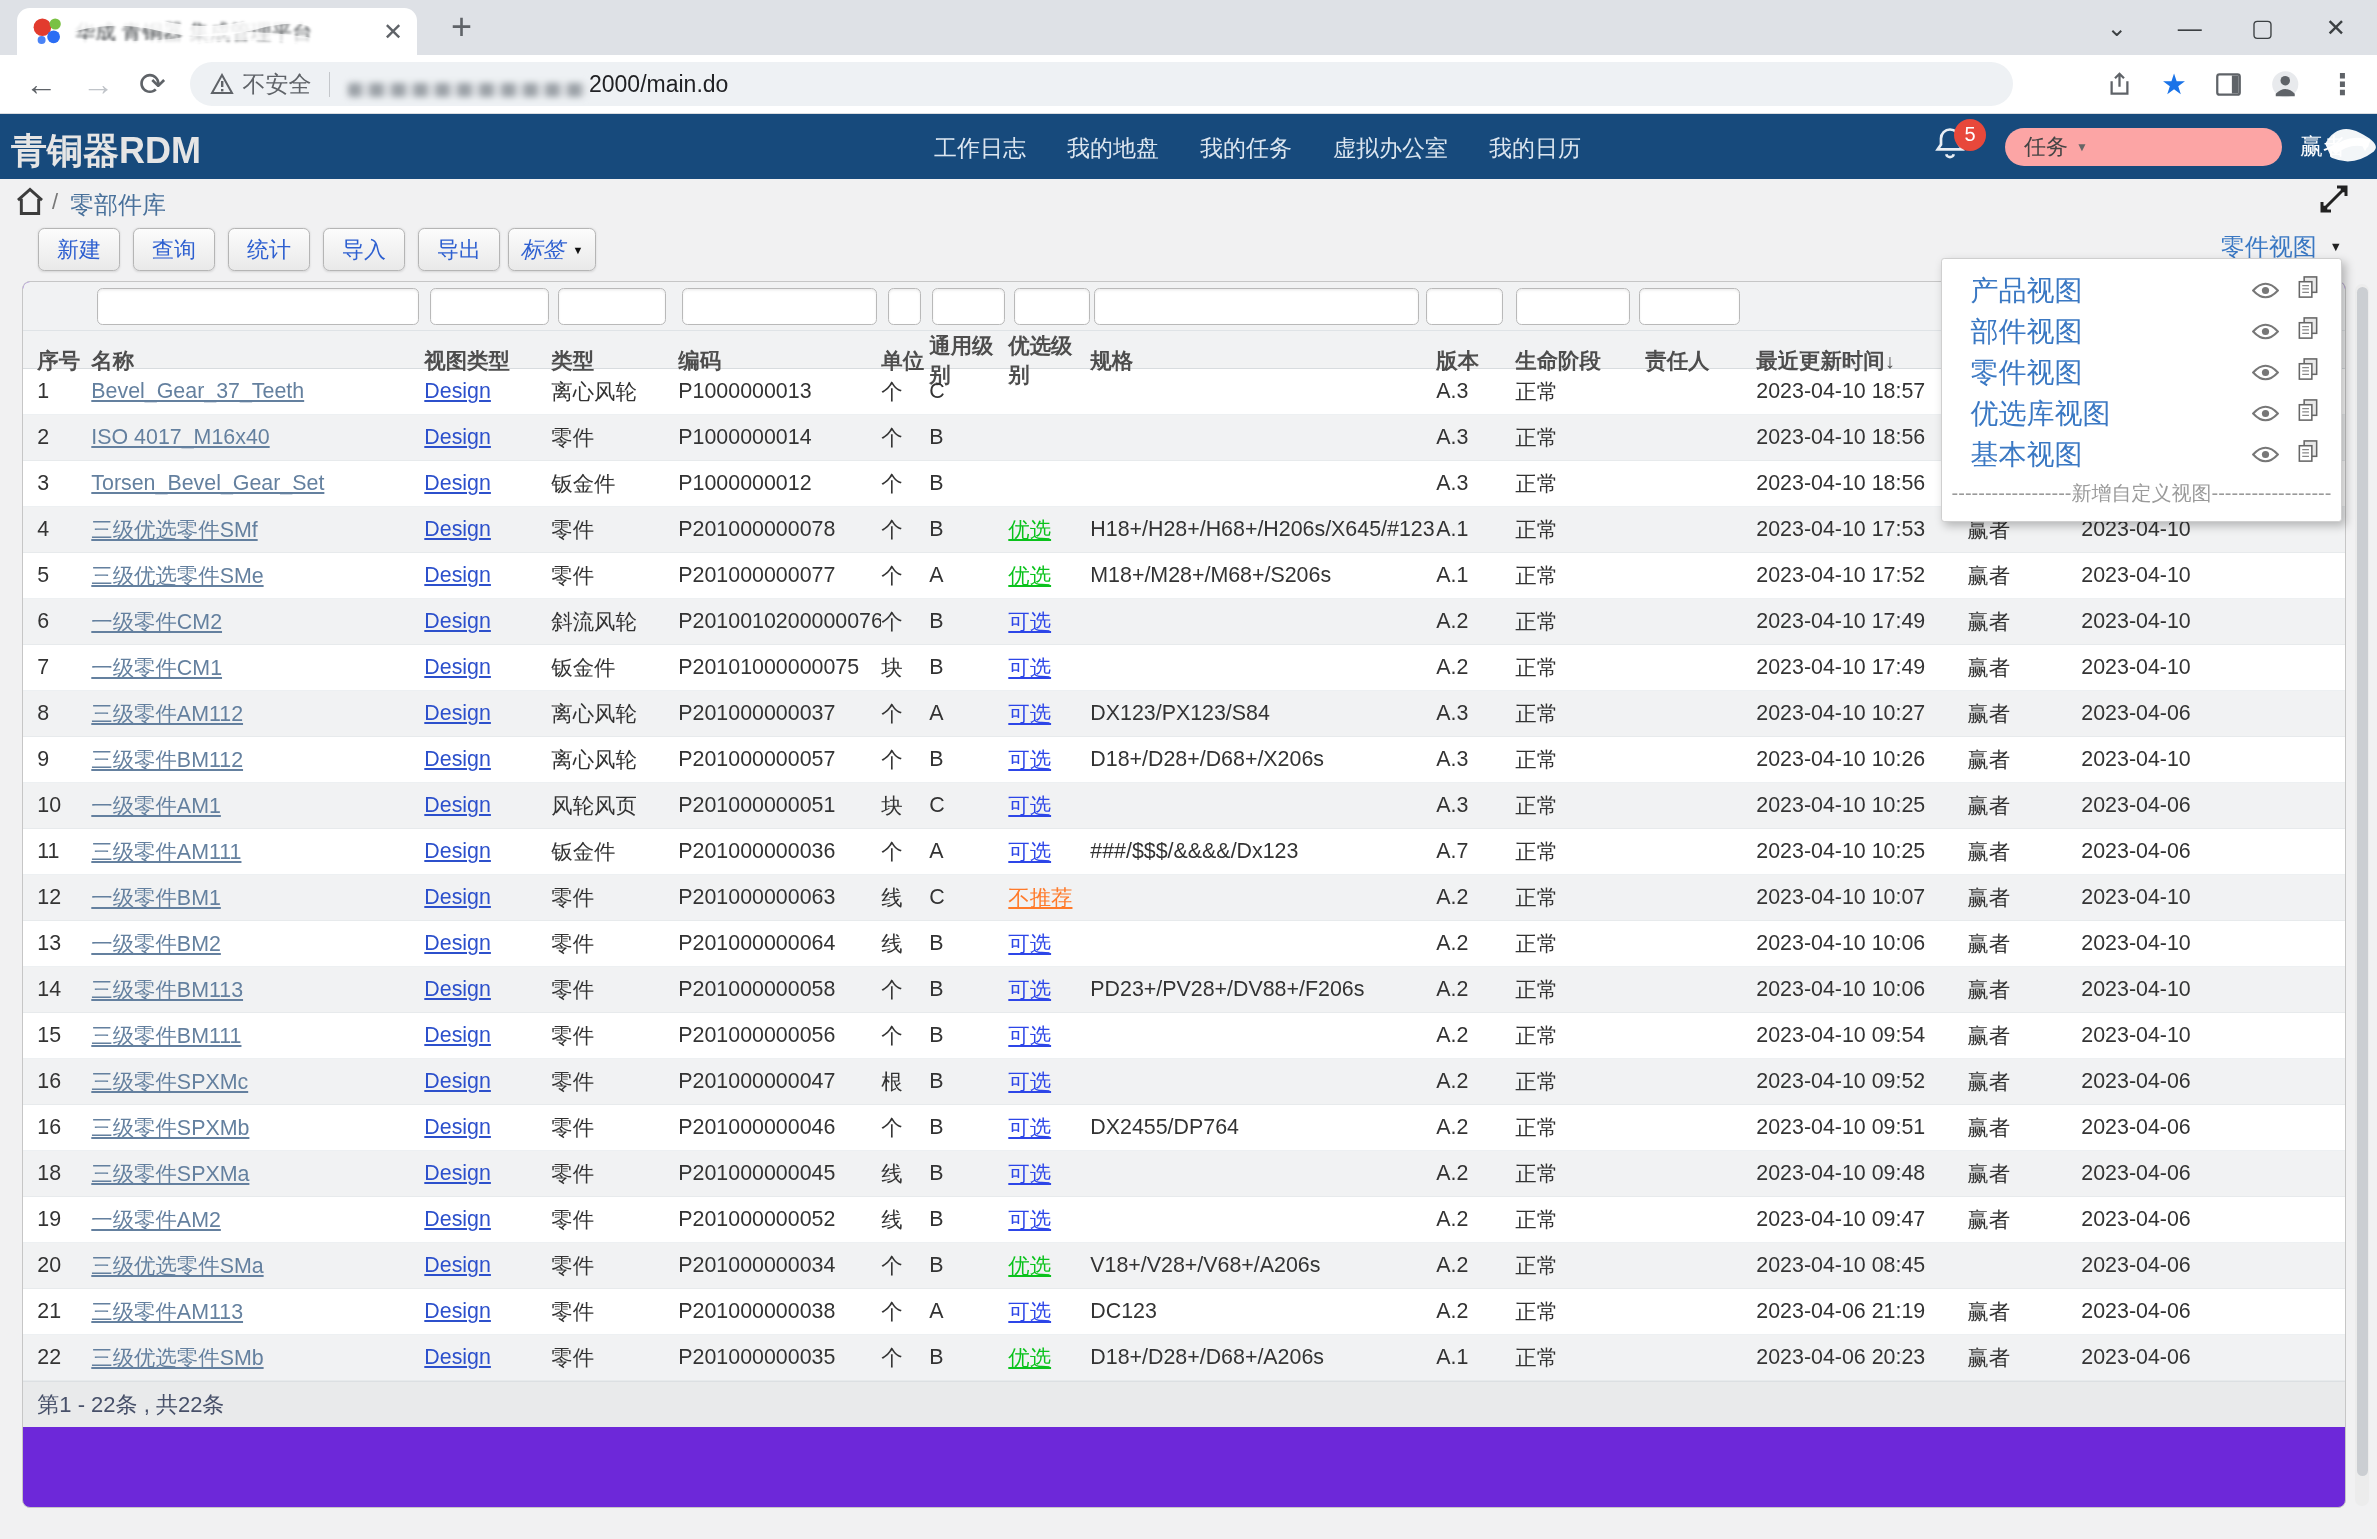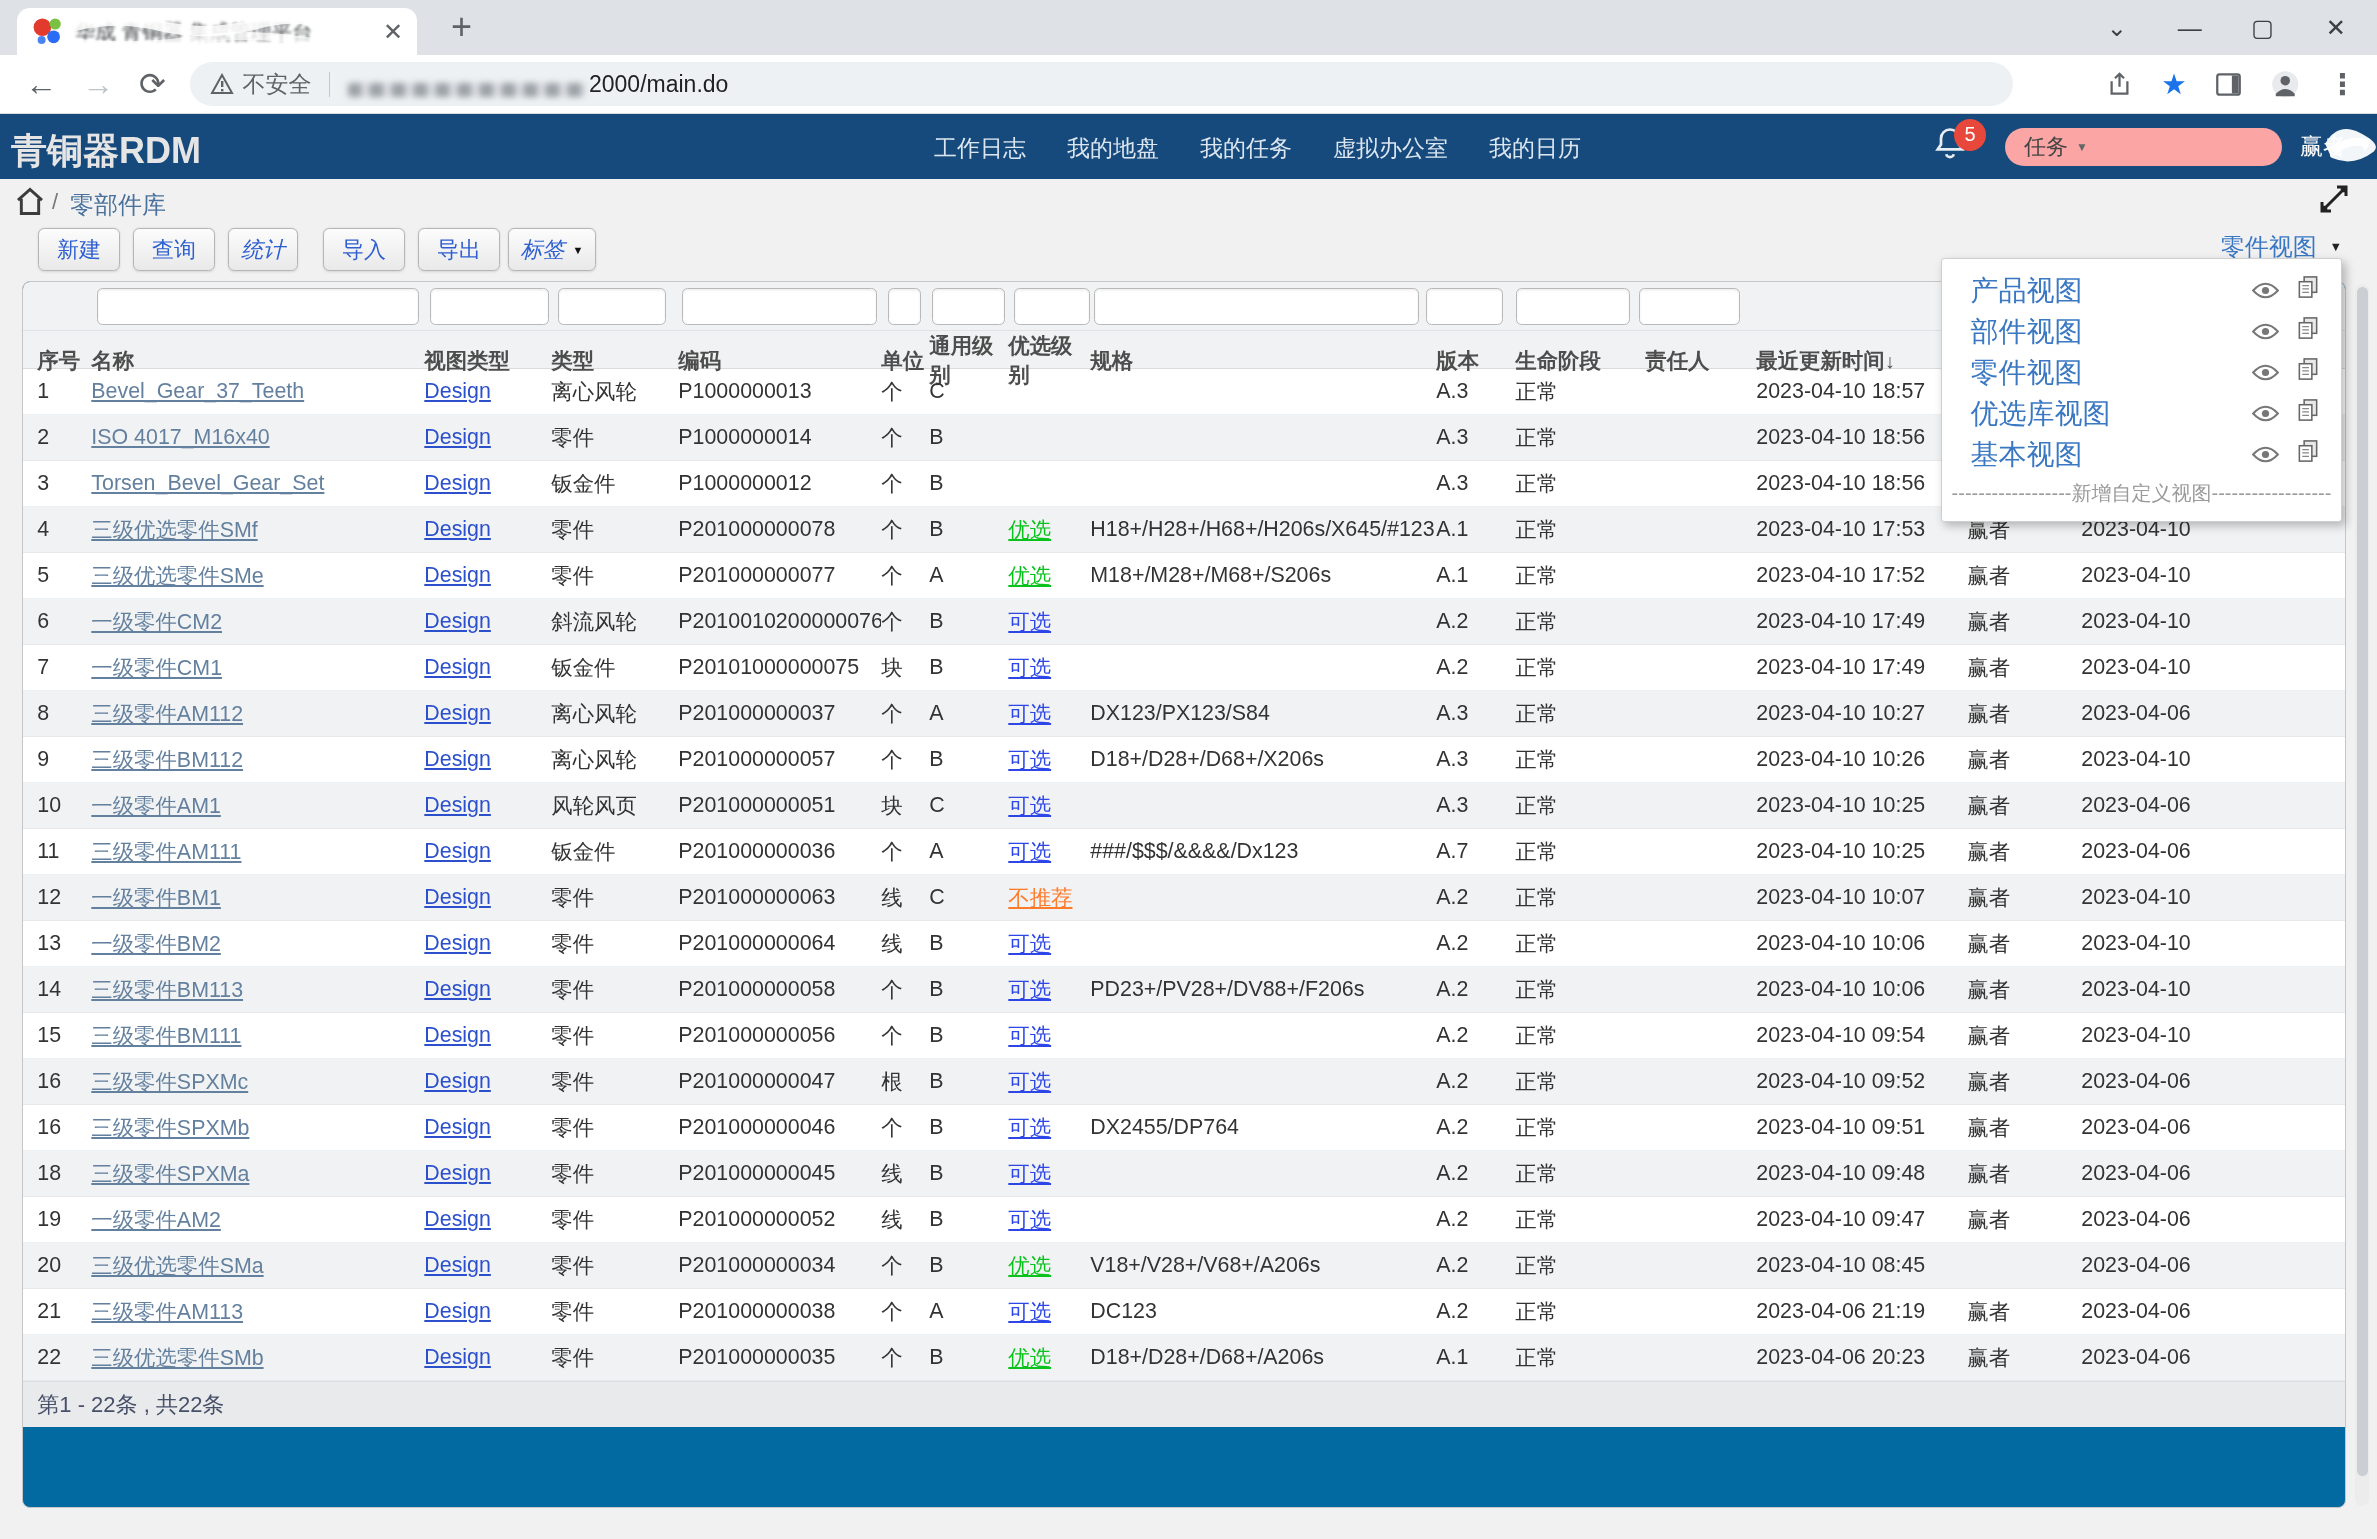--- a/index.html
+++ b/index.html
@@ -49,21 +49,21 @@
   .crumb-cur { position:absolute; left:70px; top:9.5px; font-size:24px; color:#49719b; }
   .expandico { position:absolute; left:2316px; top:1.6px; }
 
   
   .btn { position:absolute; top:228px; height:43px; background:linear-gradient(#fcfcfc,#e9e9e9); border:0.8px solid #b5b5b5; border-radius:6.3px; color:#2d5fd0; font-size:22px; display:flex; align-items:center; justify-content:center; box-shadow:0 0.8px 2.4px rgba(0,0,0,.12); gap:8px; }
   .btn .bcaret { color:#111; font-size:11px; }
   .view-trigger { position:absolute; left:2195px; top:231px; width:147px; display:flex; align-items:center; justify-content:flex-end; gap:12.7px; font-size:24px; color:#3a78c3; }
   .view-trigger .vcaret { color:#222; font-size:12.7px; }
 
   
-  .card { position:absolute; left:22px; top:281px; width:2324px; height:1227px; background:#0369a1; border:0.8px solid #c6c6c6; border-radius:8px; overflow:hidden; }
+  .card { position:absolute; left:22px; top:281px; width:2324px; height:1227px; background:#6d28d9; border:0.8px solid #c6c6c6; border-radius:8px; overflow:hidden; }
   .filters { position:relative; height:49px; background:#f1f2f3; border-bottom:0.8px solid #dfe3e6; }
   .filters input { position:absolute; top:5.5px; height:37px; background:#fff; border:0.8px solid #b9b9b9; border-radius:5.5px; box-shadow:inset 0 1.6px 2.4px rgba(0,0,0,.07); font-size:20.6px; padding:0 8px; }
   .grid { display:grid; grid-template-columns:54px 333px 127px 127px 203px 48px 79px 82px 346px 79px 130px 111px 211px 114px 1fr; padding-left:14.3px; align-items:center; }
   .thead { height:38px; background:#f1f2f3; border-bottom:0.8px solid #d8dcdf; font-weight:bold; color:#4d4d4d; font-size:21.4px; }
   .thead .sortarrow { color:#555; font-size:20px; }
   .trow { height:46px; font-size:21.4px; color:#333; background:#fff; border-bottom:0.8px solid #edf0f2; }
   .trow.alt { background:#f1f2f3; border-bottom-color:#e7eaec; }
   .trow span { white-space:nowrap; overflow:hidden; padding-right:8px; }
   .lnk-name { color:#64809f; text-decoration:underline; }
   .lnk-design { color:#2c50cc; text-decoration:underline; }
@@ -187,21 +187,21 @@
   </svg>
 </div>
 
 <div id="toolbar-zone">
     <div class="btn" style="left: 38px; width: 82px;">
       <span>新建</span>
     </div>
     <div class="btn" style="left: 133px; width: 82px;">
       <span>查询</span>
     </div>
-    <div class="btn" style="left: 228px; width: 70px; font-style: italic;">
+    <div class="btn" style="left: 228px; width: 82px;">
       <span>统计</span>
     </div>
     <div class="btn" style="left: 323px; width: 82px;">
       <span>导入</span>
     </div>
     <div class="btn" style="left: 418px; width: 82px;">
       <span>导出</span>
     </div>
     <div class="btn" style="left: 508px; width: 88px; font-style: italic;">
       <span>标签</span>

